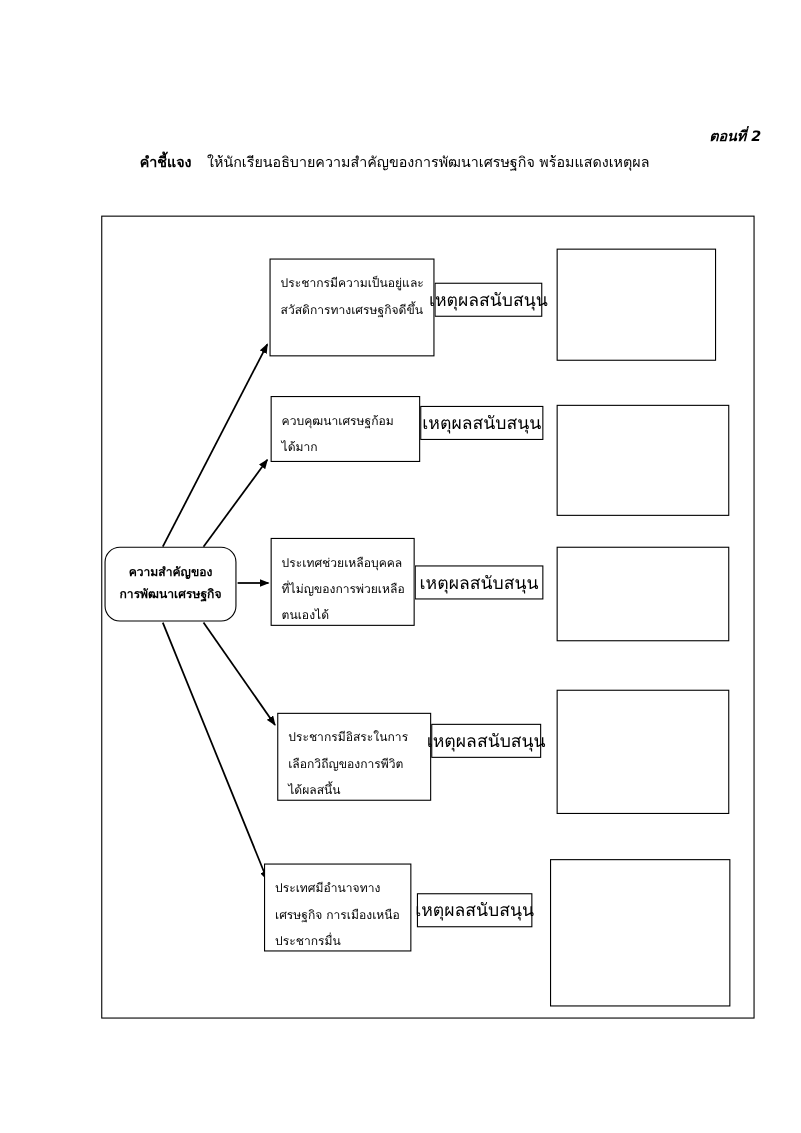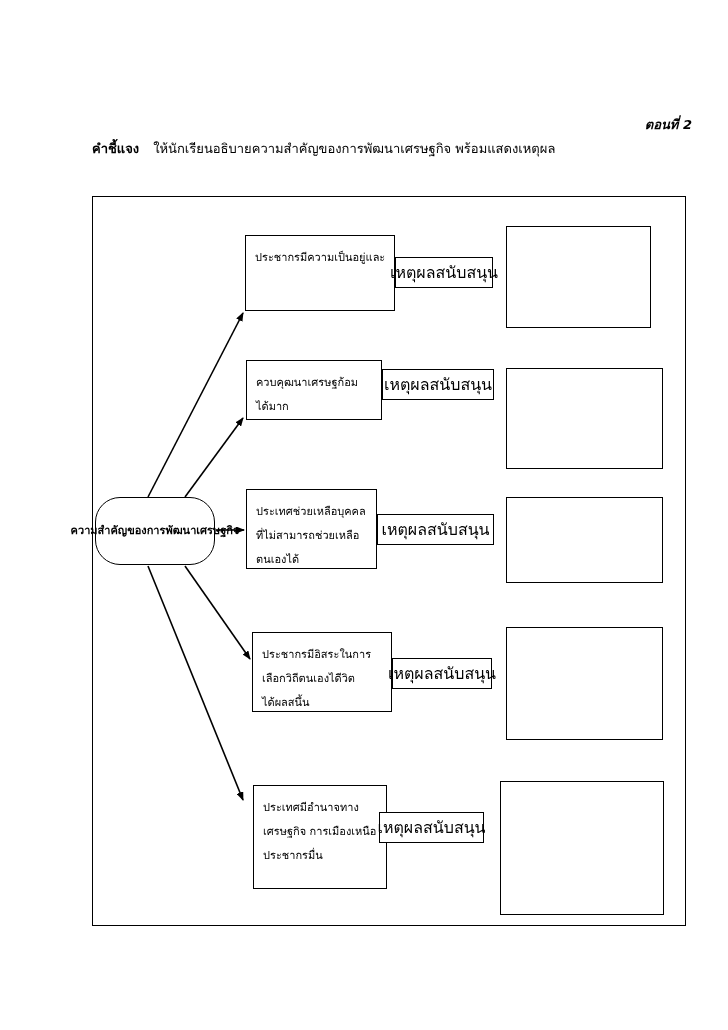--- a/index.html
+++ b/index.html
@@ -29,20 +29,21 @@
     font-style: italic;
     line-height: 18px;
     white-space: nowrap;
     text-align: right;
   }
   .hdr-instruction-row {
     margin-top: 6px;
     display: flex;
     align-items: flex-end;
     white-space: nowrap;
+    margin-left: 35px;
   }
   .hdr-instruction-label {
     font-size: 13px;
     font-weight: bold;
     line-height: 18px;
   }
   .hdr-instruction-text {
     font-size: 13px;
     line-height: 18px;
     margin-left: 14px;
@@ -70,24 +71,24 @@
   }
 
   
   #central-node {
     position: absolute;
     left: 95px;
     top: 497px;
     width: 120px;
     height: 68px;
     border: 1px solid #000000;
-    border-radius: 25px;
+    border-radius: 14px;
     box-sizing: border-box;
     display: flex;
-    flex-direction: row;
+    flex-direction: column;
     align-items: center;
     justify-content: center;
     background: #ffffff;
   }
   #central-node .cn-line {
     font-size: 11px;
     font-weight: bold;
     line-height: 20px;
     white-space: nowrap;
   }
@@ -156,48 +157,49 @@
   <line x1="185" y1="566" x2="250" y2="659" stroke="#000000" stroke-width="1.6" marker-end="url(#arrowhead)"></line>
 
   <line x1="148" y1="566" x2="243" y2="800" stroke="#000000" stroke-width="1.6" marker-end="url(#arrowhead)"></line>
 </svg>
 
 <div id="central-node">
   <div class="cn-line">ความสำคัญของ</div>
   <div class="cn-line">การพัฒนาเศรษฐกิจ</div>
 </div>
 
-<div class="statement-box" style="left:245px; top:235px; width:150px; height:76px;">
+<div class="statement-box" style="left:245px; top:235px; width:150px; height:89px;">
   <div class="sb-line">ประชากรมีความเป็นอยู่และ</div>
+  <div class="sb-line">สวัสดิการทางเศรษฐกิจดีขึ้น</div>
 </div>
 <div class="reason-label" style="left:395px; top:257px; width:98px; height:31px;">เหตุผลสนับสนุน</div>
 <div class="answer-box" style="left:506px; top:226px; width:145px; height:102px;"></div>
 
 <div class="statement-box" style="left:246px; top:360px; width:136px; height:60px;">
   <div class="sb-line">ควบคุฒนาเศรษฐก้อม</div>
   <div class="sb-line">ได้มาก</div>
 </div>
 <div class="reason-label" style="left:382px; top:369px; width:112px; height:31px;">เหตุผลสนับสนุน</div>
 <div class="answer-box" style="left:506px; top:368px; width:157px; height:101px;"></div>
 
 <div class="statement-box" style="left:246px; top:489px; width:131px; height:80px;">
   <div class="sb-line">ประเทศช่วยเหลือบุคคล</div>
-  <div class="sb-line">ที่ไม่สามารถช่วยเหลือ</div>
+  <div class="sb-line">ที่ไม่ญของการพ่วยเหลือ</div>
   <div class="sb-line">ตนเองได้</div>
 </div>
 <div class="reason-label" style="left:377px; top:514px; width:117px; height:31px;">เหตุผลสนับสนุน</div>
 <div class="answer-box" style="left:506px; top:497px; width:157px; height:86px;"></div>
 
-<div class="statement-box" style="left:252px; top:632px; width:140px; height:80px;">
+<div class="statement-box" style="left:252px; top:648px; width:140px; height:80px;">
   <div class="sb-line">ประชากรมีอิสระในการ</div>
-  <div class="sb-line">เลือกวิถีตนเองไดีวิต</div>
+  <div class="sb-line">เลือกวิถีญของการพีวิต</div>
   <div class="sb-line">ได้ผลสนึ้น</div>
 </div>
 <div class="reason-label" style="left:392px; top:658px; width:100px; height:31px;">เหตุผลสนับสนุน</div>
 <div class="answer-box" style="left:506px; top:627px; width:157px; height:113px;"></div>
 
-<div class="statement-box" style="left:253px; top:785px; width:134px; height:104px;">
+<div class="statement-box" style="left:240px; top:785px; width:134px; height:80px;">
   <div class="sb-line">ประเทศมีอำนาจทาง</div>
   <div class="sb-line">เศรษฐกิจ การเมืองเหนือ</div>
   <div class="sb-line">ประชากรมื่น</div>
 </div>
 <div class="reason-label" style="left:379px; top:812px; width:105px; height:31px;">เหตุผลสนับสนุน</div>
 <div class="answer-box" style="left:500px; top:781px; width:164px; height:134px;"></div>
 
 </body></html>

